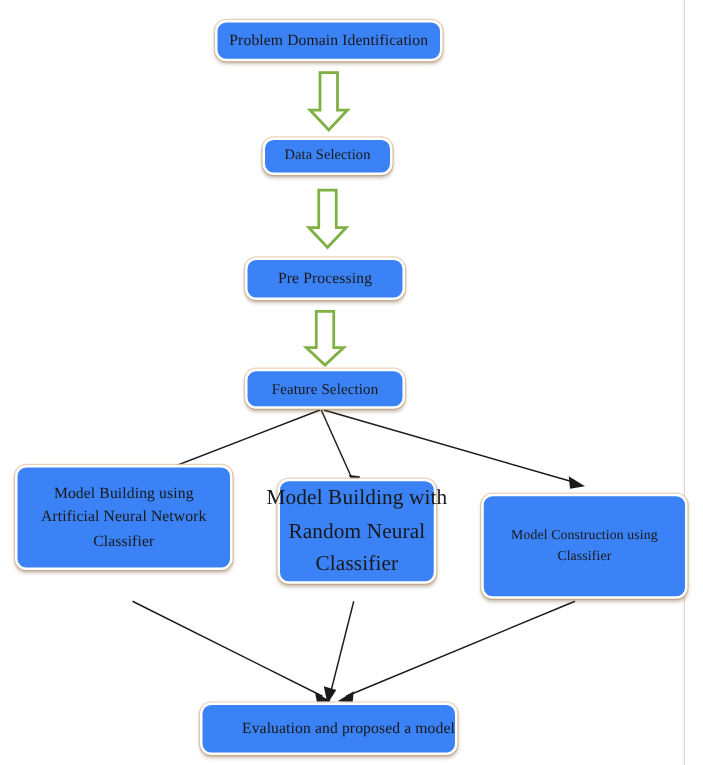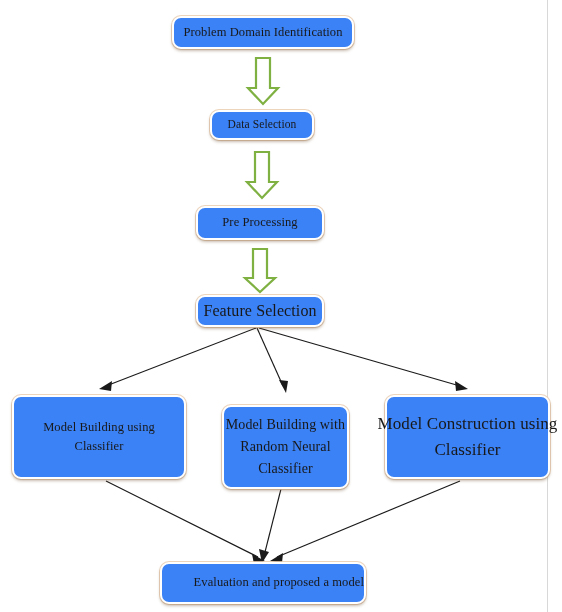--- a/index.html
+++ b/index.html
@@ -48,24 +48,24 @@
     -webkit-font-smoothing: antialiased;
   }
   .node .line {
     display: block;
     white-space: nowrap;
   }
   
   #node-problem   { left: 172px; top: 16px;  width: 182px; height: 33px;  font-size: 12.5px; }
   #node-data      { left: 210px; top: 110px; width: 104px; height: 30px;  font-size: 11.5px; }
   #node-pre       { left: 196px; top: 206px; width: 128px; height: 34px;  font-size: 12.5px; }
-  #node-feature   { left: 196px; top: 295px; width: 128px; height: 32px;  font-size: 16px;   }
-  #node-ann       { left: 12px;  top: 395px; width: 174px; height: 84px;  font-size: 12.5px; }
-  #node-rf        { left: 222px; top: 405px; width: 127px; height: 84px;  font-size: 14px; }
-  #node-xgb       { left: 385px; top: 395px; width: 165px; height: 84px;  font-size: 17px; }
+  #node-feature   { left: 196px; top: 295px; width: 128px; height: 32px;  font-size: 12px;   }
+  #node-ann       { left: 12px;  top: 372px; width: 174px; height: 84px;  font-size: 12.5px; }
+  #node-rf        { left: 222px; top: 383px; width: 127px; height: 84px;  font-size: 17px; }
+  #node-xgb       { left: 385px; top: 395px; width: 165px; height: 84px;  font-size: 11px; }
   #node-eval      { left: 160px; top: 562px; width: 206px; height: 42px;  font-size: 12.5px; align-items: flex-end; }
 
   
   .layer {
     position: absolute;
     left: 0;
     top: 0;
     width: 562px;
     height: 612px;
     pointer-events: none;
@@ -142,20 +142,21 @@
   <div class="node" id="node-data">
     <span class="line">Data Selection</span>
   </div>
 
   <div class="node" id="node-feature">
     <span class="line">Feature Selection</span>
   </div>
 
   <div class="node" id="node-ann">
     <span class="line">Model Building using</span>
+    <span class="line">Artificial Neural Network</span>
     <span class="line">Classifier</span>
   </div>
 
   <div class="node" id="node-rf">
     <span class="line">Model Building with</span>
     <span class="line">Random Neural</span>
     <span class="line">Classifier</span>
   </div>
 
   <div class="node" id="node-xgb">

